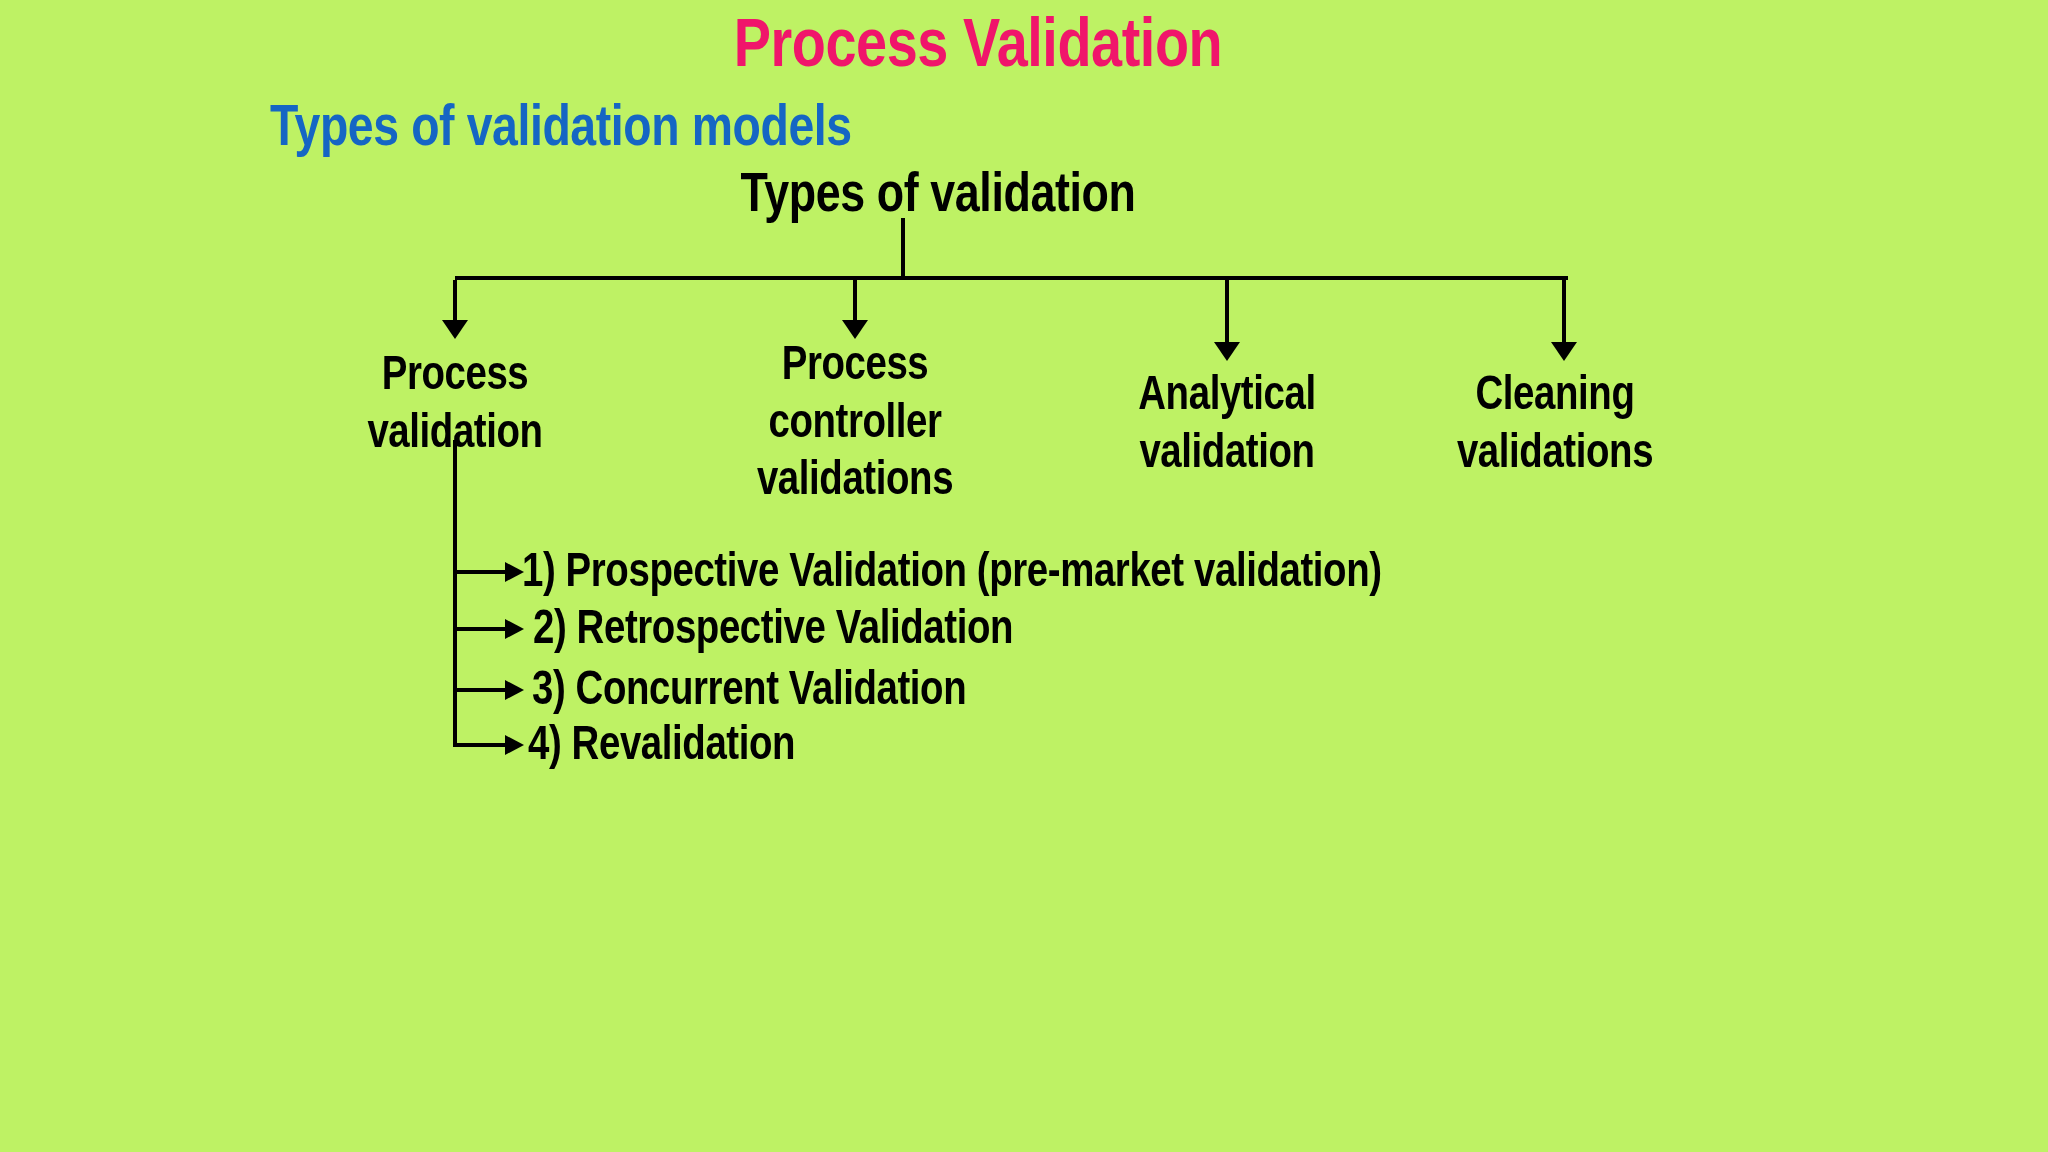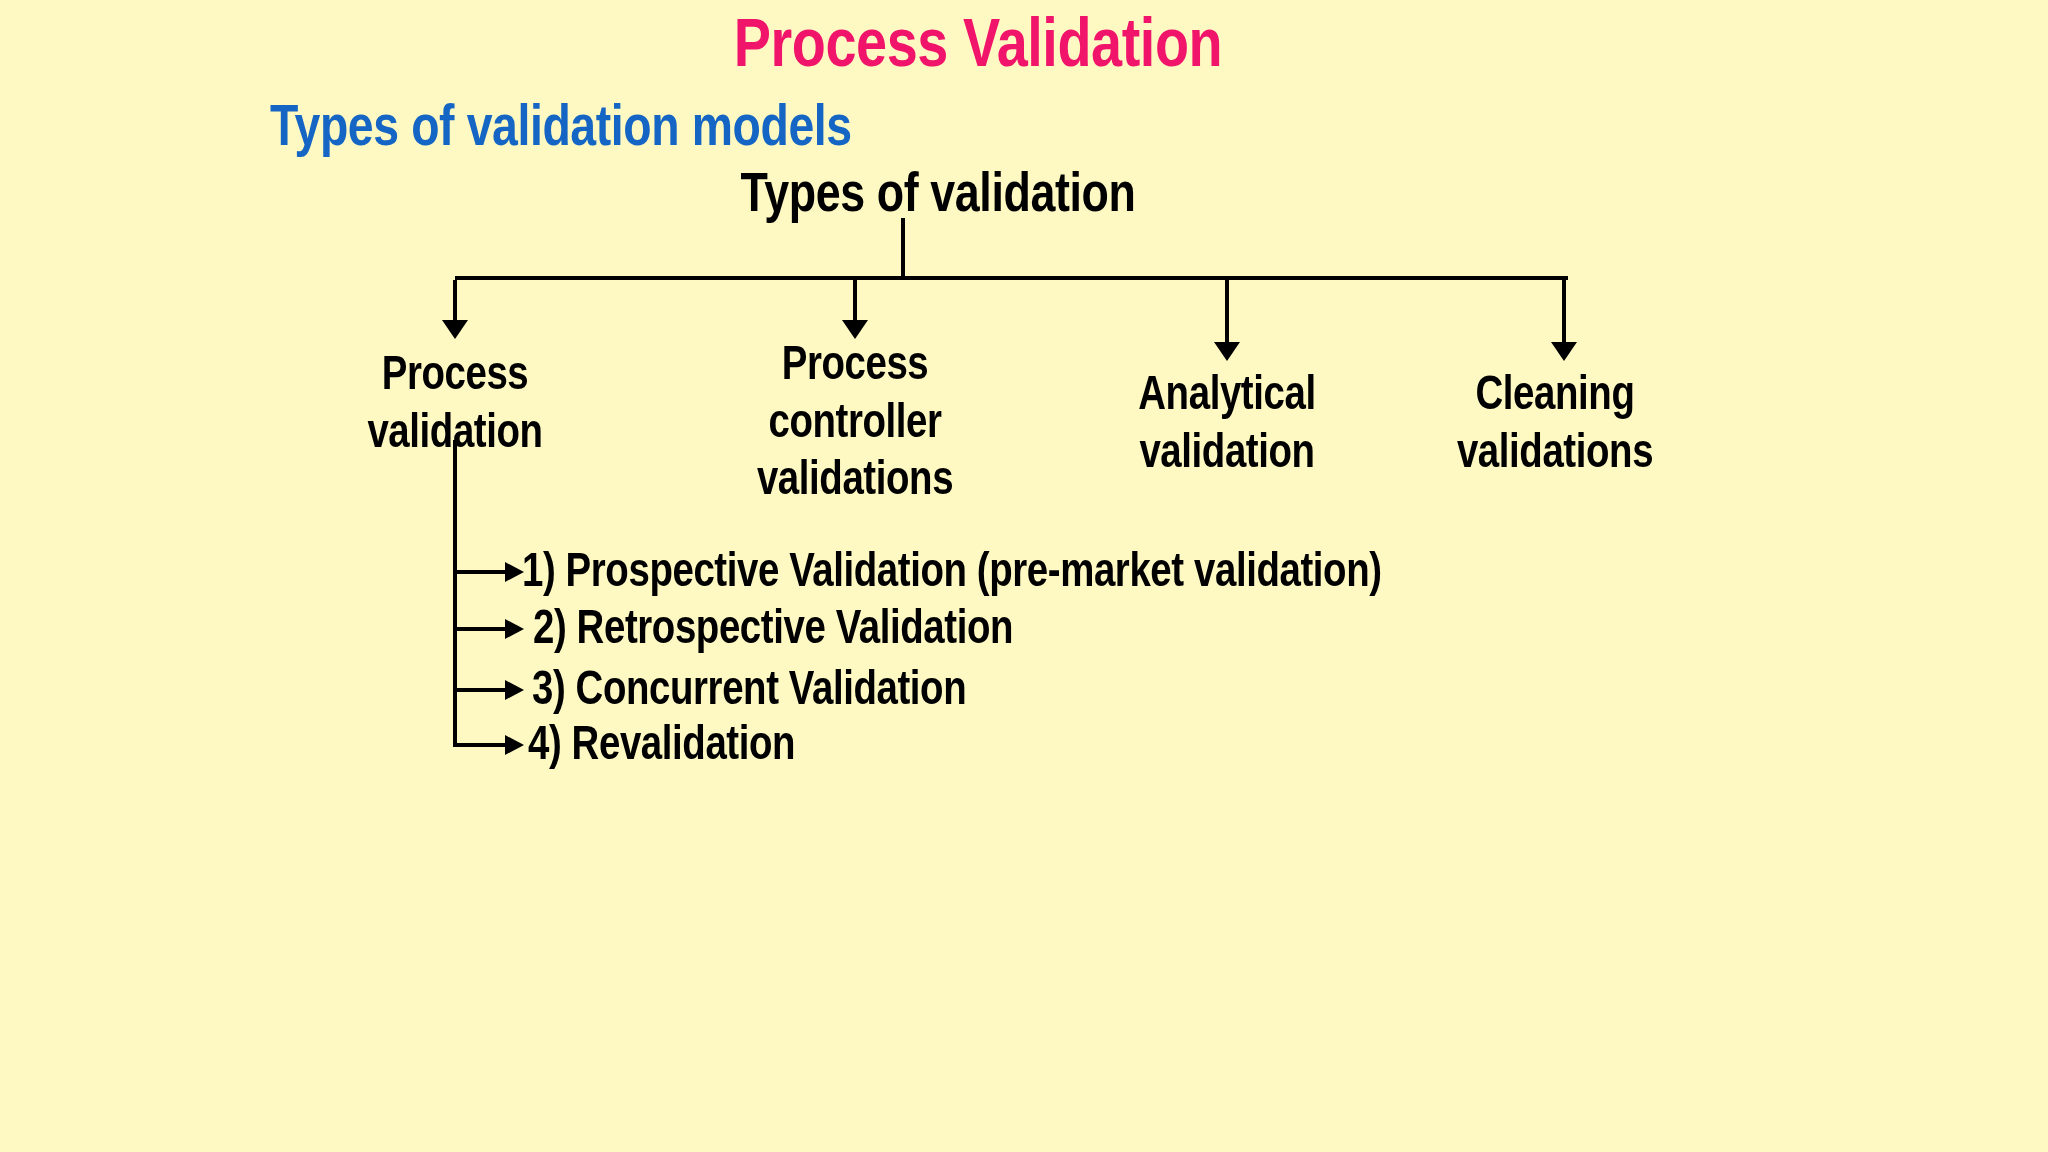--- a/index.html
+++ b/index.html
@@ -1,20 +1,20 @@
 <!DOCTYPE html>
 <html><head>
 <meta charset="utf-8">
 <style>
   html, body { margin: 0; padding: 0; background: #ffffff; }
   .slide {
     position: relative;
     width: 2048px;
     height: 1152px;
-    background: #fef9c3;
+    background: #bef264;
     font-family: "Liberation Sans", "DejaVu Sans", sans-serif;
     color: #000000;
     overflow: hidden;
   }
   .txt {
     position: absolute;
     font-weight: bold;
     white-space: nowrap;
     letter-spacing: -0.5px;
   }

